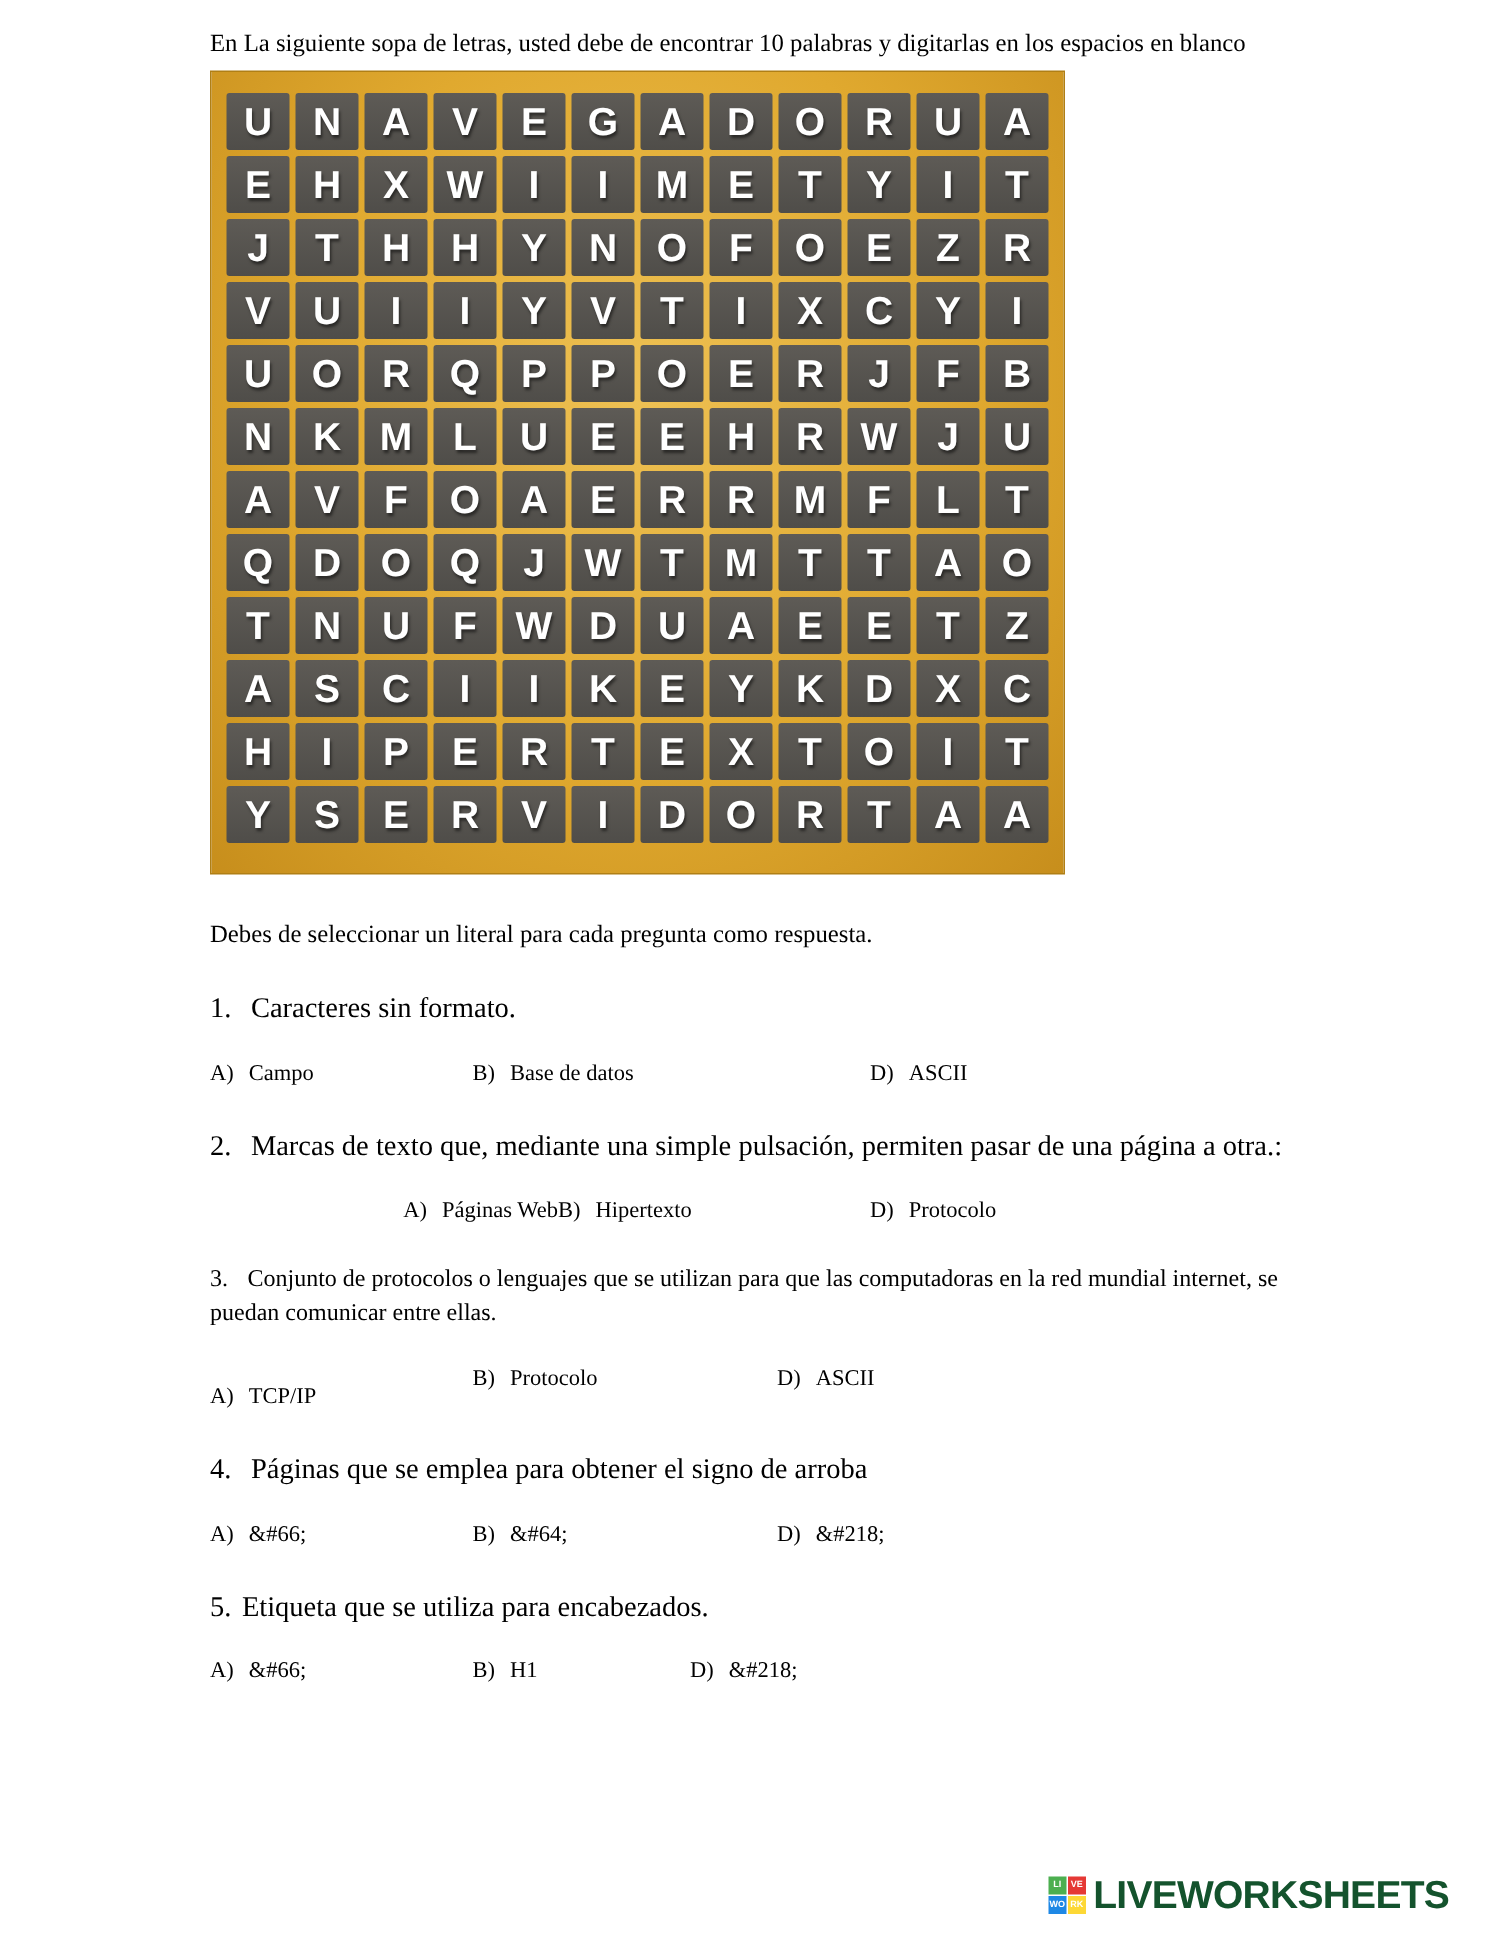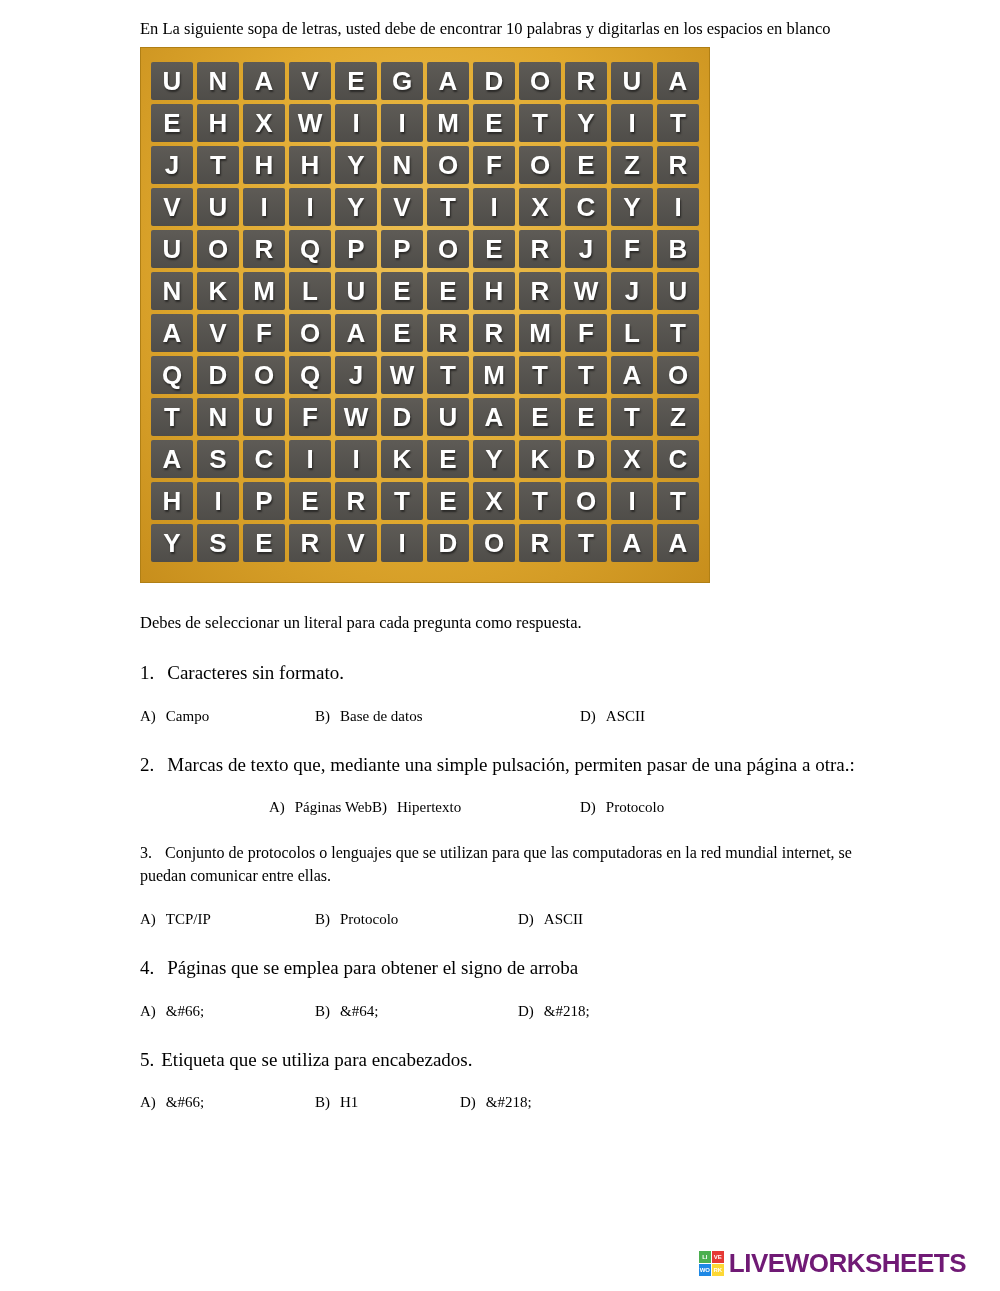--- a/index.html
+++ b/index.html
@@ -41,41 +41,41 @@
     font-size:19px; font-weight:normal; line-height:1.5;
     max-width:720px; margin-bottom:20px;
   }
   .q-num { margin-right:13px; }
   .q-options { font-size:15px; margin-bottom:26px; white-space:nowrap; }
   .opt { display:inline-block; vertical-align:top; }
   .opt-label { margin-right:10px; }
 
   .q1 .opt:nth-child(1){ width:175px; } .q1 .opt:nth-child(2){ width:265px; }
   .q2 .opt:nth-child(1){ width:232px;text-align:right; } .q2 .opt:nth-child(2){ width:208px; }
-  .q3 .opt:nth-child(1){ width:175px; } .q3 .opt:nth-child(2){ width:203px; }
+  .q3 .opt:nth-child(1){ width:175px;margin-top:12px; } .q3 .opt:nth-child(2){ width:203px; }
   .q3 .q-heading { font-size:16px; line-height:1.4; margin-bottom:24px; }
   .q4 .opt:nth-child(1){ width:175px; } .q4 .opt:nth-child(2){ width:203px; }
   .q5 .opt:nth-child(1){ width:175px; } .q5 .opt:nth-child(2){ width:145px; }
   .q5 .q-num { margin-right:7px; }
 
   .footer {
     position:absolute; right:34px; bottom:12px;
     display:flex; align-items:center; gap:5px;
   }
   .lw-icon {
     display:grid; grid-template-columns:12px 12px; grid-auto-rows:12px; gap:1px;
   }
   .lw-sq {
     display:flex; align-items:center; justify-content:center;
     font-family:"Liberation Sans", sans-serif; font-weight:bold;
     font-size:6px; color:#ffffff; line-height:1;
   }
   .lw-text {
     font-family:"Liberation Sans", sans-serif; font-weight:bold;
-    font-size:26px; color:#701a75; letter-spacing:-0.5px;
+    font-size:26px; color:#14532d; letter-spacing:-0.5px;
   }
 </style>
 </head>
 <body>
 
 <div class="page">
 
   <p class="intro">En La siguiente sopa de letras, usted debe de encontrar 10 palabras y digitarlas en los espacios en blanco</p>
 
   <div class="wordsearch">

